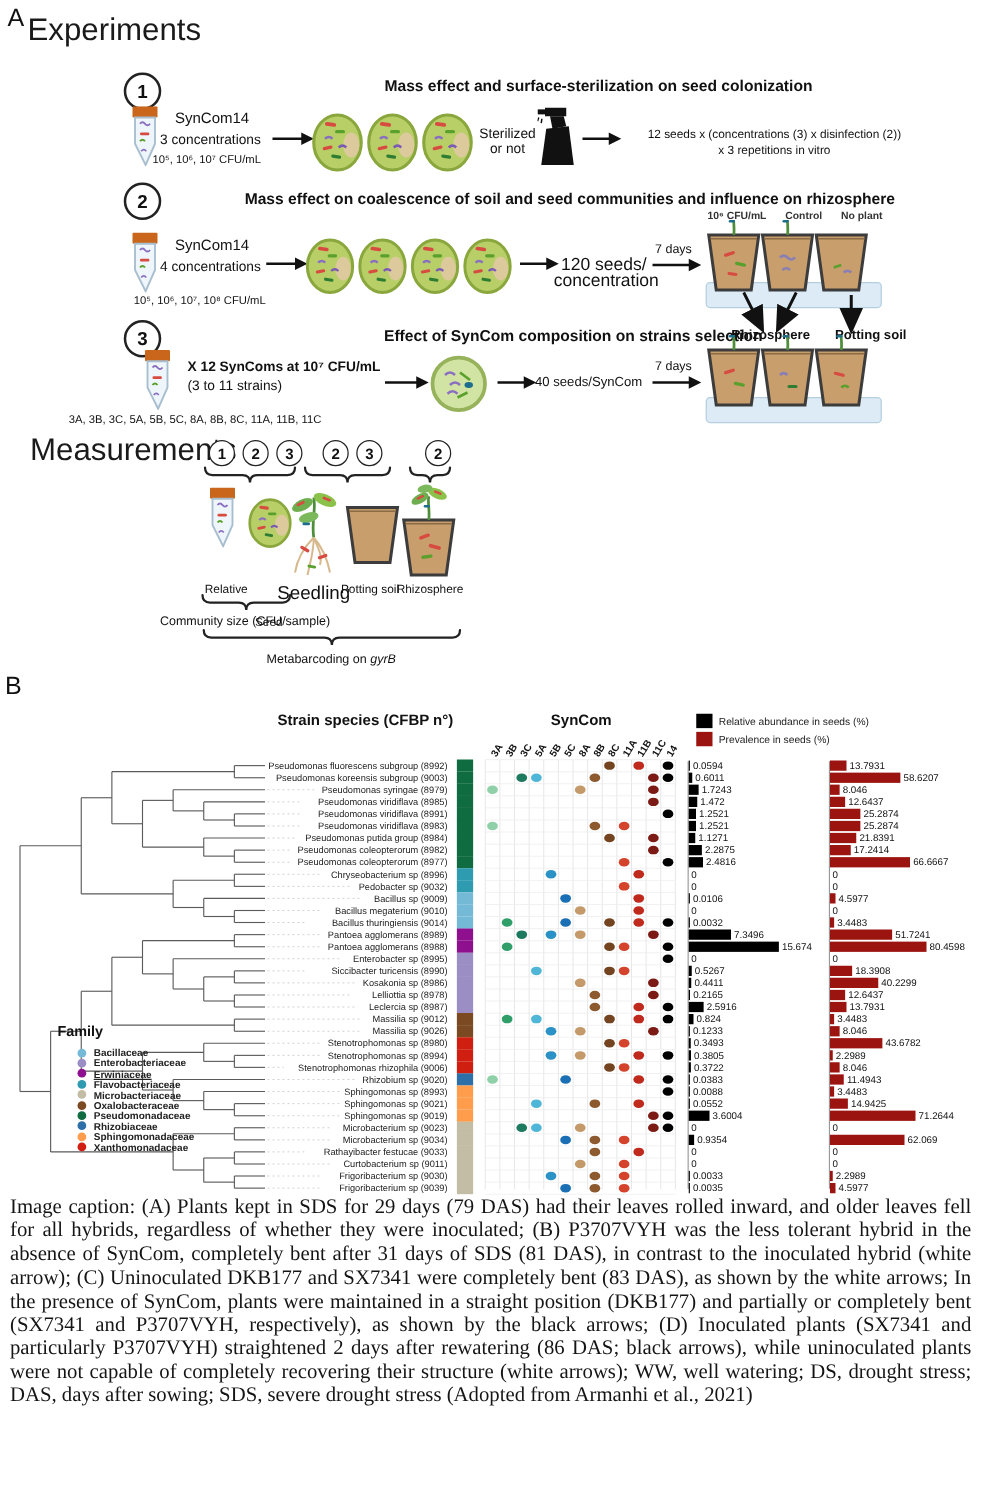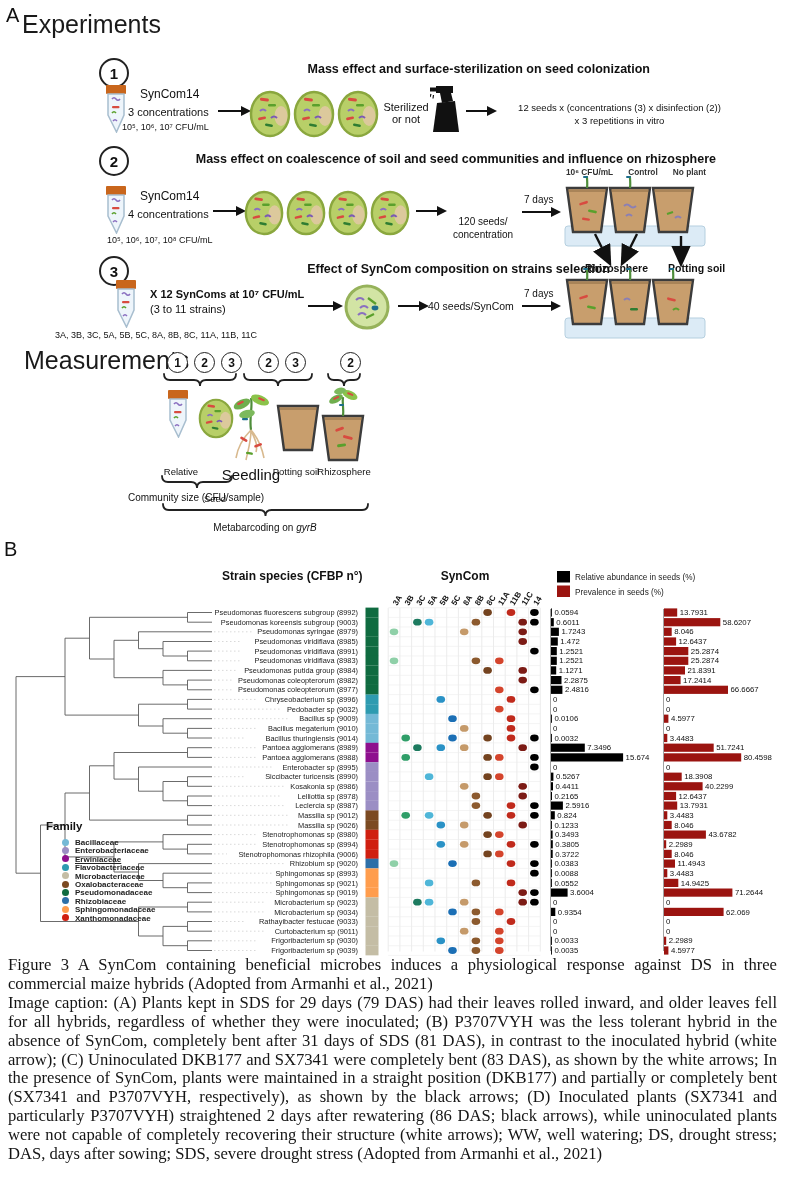--- a/index.html
+++ b/index.html
@@ -122,21 +122,21 @@
 <svg class="abs" style="left:285px;top:190px" width="42" height="46" viewBox="0 0 44 48">
     <use href="#seed"></use>
   </svg>
 <svg class="abs" style="left:327px;top:190px" width="42" height="46" viewBox="0 0 44 48">
     <use href="#seed"></use>
   </svg>
 <svg class="abs" style="left:369px;top:190px" width="42" height="46" viewBox="0 0 44 48">
     <use href="#seed"></use>
   </svg>
 <span class="arrow" style="left:416px;top:210px;width:22px"></span>
-<div class="abs ctr" style="left:443px;top:215px;width:80px;font-size:10px;line-height:13px">
+<div class="abs ctr" style="left:443px;top:205px;width:80px;font-size:14px;line-height:13px">
   <span>120 seeds/</span><br>
   <span>concentration</span>
 </div>
 <div class="abs t10" style="left:524px;top:194px">7 days</div>
 <span class="arrow" style="left:522px;top:211px;width:30px"></span>
 <svg class="abs" style="left:563px;top:176px" width="145" height="96" viewBox="0 0 145 96">
   <rect x="2" y="50" width="140" height="20" rx="3" fill="#dcebf6" stroke="#b5cfdf"></rect>
   <g transform="translate(24,12)">
       <use href="#pot"></use>
       <use href="#plant"></use>
@@ -788,15 +788,14 @@
     <div class="famitem" style="top: 25.2px;"><span class="famdot" style="background:#2e9bb0"></span>Flavobacteriaceae</div>
     <div class="famitem" style="top: 33.6px;"><span class="famdot" style="background:#c4bda5"></span>Microbacteriaceae</div>
     <div class="famitem" style="top: 42px;"><span class="famdot" style="background:#7b4a22"></span>Oxalobacteraceae</div>
     <div class="famitem" style="top: 50.4px;"><span class="famdot" style="background:#0f6b40"></span>Pseudomonadaceae</div>
     <div class="famitem" style="top: 58.8px;"><span class="famdot" style="background:#2d6fa8"></span>Rhizobiaceae</div>
     <div class="famitem" style="top: 67.2px;"><span class="famdot" style="background:#ff9d4d"></span>Sphingomonadaceae</div>
     <div class="famitem" style="top: 75.6px;"><span class="famdot" style="background:#d01f10"></span>Xanthomonadaceae</div>
   </div>
 
 <div class="abs caption" style="left:8px;top:956px;width:769px">
-  <div>Figure 3 A SynCom containing beneficial microbes induces a physiological response against DS in three commercial maize hybrids (Adopted from Armanhi et al., 2021)</div>
   <div>Image caption: (A) Plants kept in SDS for 29 days (79 DAS) had their leaves rolled inward, and older leaves fell for all hybrids, regardless of whether they were inoculated; (B) P3707VYH was the less tolerant hybrid in the absence of SynCom, completely bent after 31 days of SDS (81 DAS), in contrast to the inoculated hybrid (white arrow); (C) Uninoculated DKB177 and SX7341 were completely bent (83 DAS), as shown by the white arrows; In the presence of SynCom, plants were maintained in a straight position (DKB177) and partially or completely bent (SX7341 and P3707VYH, respectively), as shown by the black arrows; (D) Inoculated plants (SX7341 and particularly P3707VYH) straightened 2 days after rewatering (86 DAS; black arrows), while uninoculated plants were not capable of completely recovering their structure (white arrows); WW, well watering; DS, drought stress; DAS, days after sowing; SDS, severe drought stress (Adopted from Armanhi et al., 2021)</div>
 </div>
 
 </body></html>

